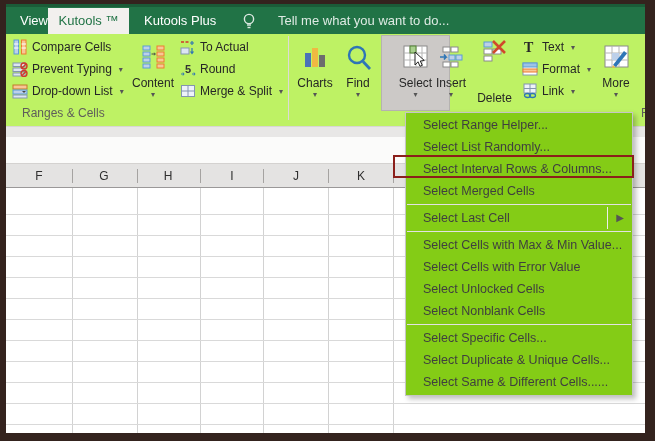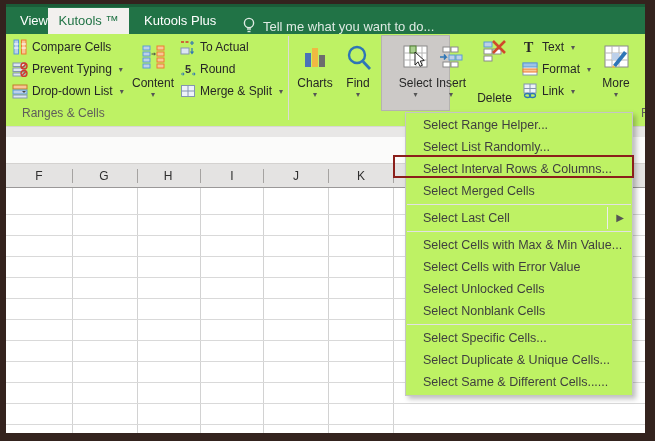--- a/index.html
+++ b/index.html
@@ -12,21 +12,21 @@
   #frame-r{left:645px;top:0;width:10px;height:441px;}
   #frame-b{left:0;top:433px;width:655px;height:8px;}
   
   #tabbar{position:absolute;left:6px;top:4px;width:639px;height:30px;background:#217346;}
   #tabbar .topline{position:absolute;left:0;top:0;width:100%;height:3px;background:#1b5c38;}
   .tab{position:absolute;top:3px;height:27px;line-height:27px;color:#fff;font-size:13px;padding:0 6px;cursor:default;}
   #tab-view{left:8px;}
   #tab-kutools{left:42px;top:4px;height:26px;line-height:26px;width:81px;text-align:center;
                background:#f2f0ee;color:#217346;padding:0;}
   #tab-kutools-plus{left:132px;}
-  #tellme{position:absolute;left:236px;top:3px;height:27px;display:flex;align-items:flex-end;gap:7px;
+  #tellme{position:absolute;left:236px;top:3px;height:27px;display:flex;align-items:center;gap:22px;
           color:rgba(255,255,255,0.85);font-size:13px;}
   
   #ribbon{position:absolute;left:6px;top:34px;width:639px;height:93px;background:#bef264;border-bottom:1px solid #d8d6d4;box-sizing:border-box;}
   .rstack{position:absolute;top:2px;width:120px;}
   .rsmall{height:22px;display:flex;align-items:center;gap:4px;font-size:12px;color:#262626;padding:0 2px;cursor:default;white-space:nowrap;}
   .has-dd::after{content:"▾";font-size:8px;color:#555;margin-left:3px;}
   .rbig{position:absolute;top:2px;height:74px;display:flex;flex-direction:column;align-items:center;
         font-size:12px;color:#262626;cursor:default;}
   .rbig .ic{height:36px;display:flex;align-items:center;justify-content:center;margin-top:3px;}
   .rbig .lbl{height:16px;line-height:16px;}
@@ -39,21 +39,21 @@
   
   #strip-gray{position:absolute;left:6px;top:127px;width:639px;height:10px;background:#e8e7e6;}
   #formula-bar{position:absolute;left:6px;top:137px;width:639px;height:27px;background:#fbfbfa;border-bottom:1px solid #d4d2d0;box-sizing:border-box;}
   #col-headers{position:absolute;left:6px;top:164px;width:639px;height:24px;background:#e4e3e2;border-bottom:1px solid #9a9898;box-sizing:border-box;}
   .colhead{position:absolute;top:3px;height:18px;line-height:18px;font-size:12px;color:#2f2f2f;transform:translateX(-50%);}
   .coltick{position:absolute;top:5px;height:14px;width:1px;background:#a5a3a1;}
   #grid{position:absolute;left:6px;top:188px;width:639px;height:245px;background:#fff;}
   .gvline{position:absolute;top:0;width:1px;height:100%;background:#d2d2d2;}
   .ghline{position:absolute;left:0;width:100%;height:1px;background:#d9d9d9;}
   
-  #select-menu{position:absolute;left:405px;top:112px;width:228px;z-index:10;background:#bef264;
+  #select-menu{position:absolute;left:405px;top:112px;width:228px;z-index:10;background:#84cc16;
                border:1px solid #c5c5c5;box-shadow:3px 3px 5px rgba(0,0,0,0.25);box-sizing:border-box;
                padding:1px 0 2px 0;}
   .mitem{position:relative;height:22px;line-height:22px;padding-left:17px;font-size:12.5px;color:#3f3f3f;cursor:default;white-space:nowrap;}
   .msep{height:1px;background:#e2e2e2;margin:2px 1px;}
   .subarrow{position:absolute;right:0;top:0;width:24px;height:22px;border-left:1px solid #ececec;
             text-align:center;color:#555;font-size:10px;}
   
   #red-box{position:absolute;left:393px;top:155px;width:241px;height:23px;border:2px solid #8b1f1b;
            box-sizing:border-box;z-index:12;pointer-events:none;}
 </style>

